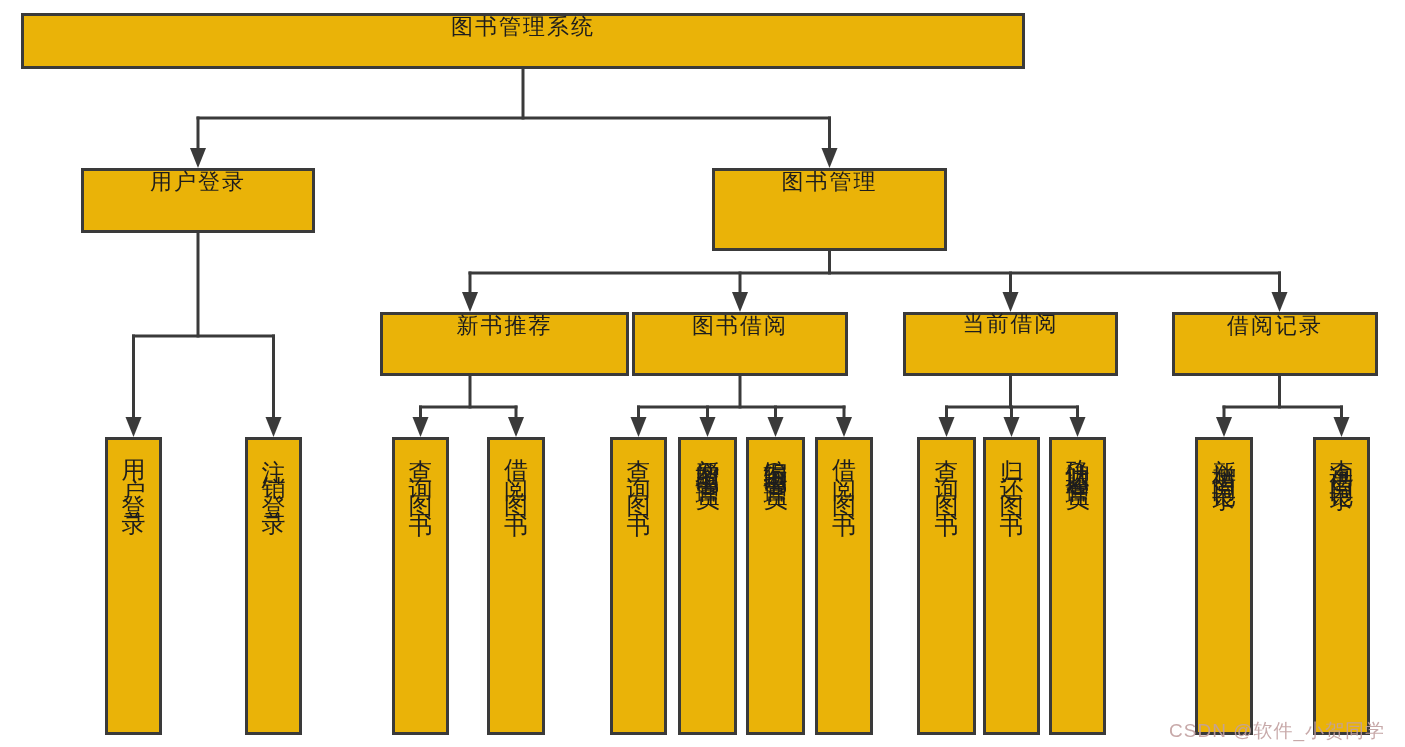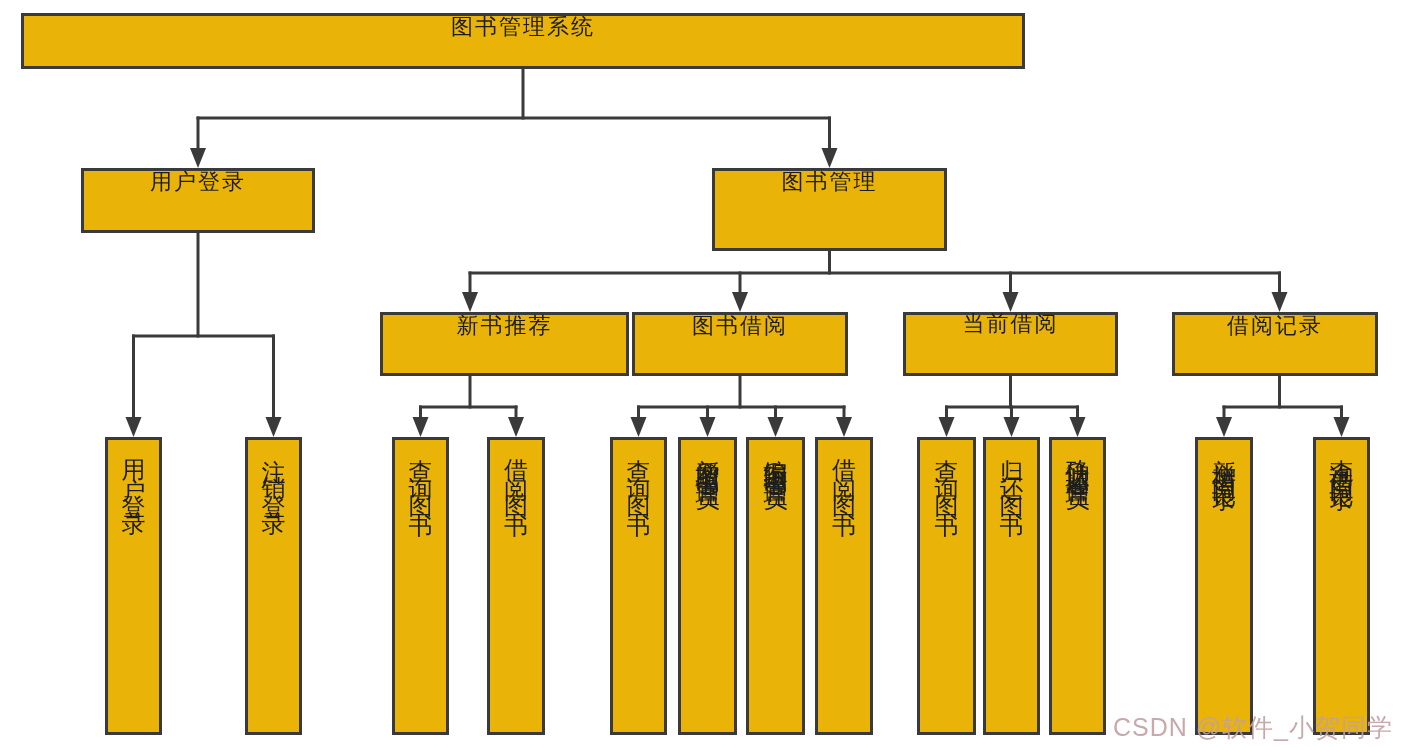--- a/index.html
+++ b/index.html
@@ -40,23 +40,23 @@
     font-size: 22px;
     letter-spacing: 2px;
   }
   .node.v .lbl {
     writing-mode: vertical-rl;
     text-orientation: mixed;
     font-size: 24px;
   }
   .watermark {
     position: absolute;
-    right: 12px;
+    right: 20px;
     bottom: 3px;
-    font-size: 25px;
+    font-size: 19px;
     color: var(--wm, #c2a0a0);
     letter-spacing: 1px;
     z-index: 3;
     opacity: 0.9;
   }
 </style>
 </head>
 <body>
 
 <div class="canvas" style="--line: #3a3a3a; --text: #1d1d1d; --bg: #ffffff; --wm: #c2a0a0;">

